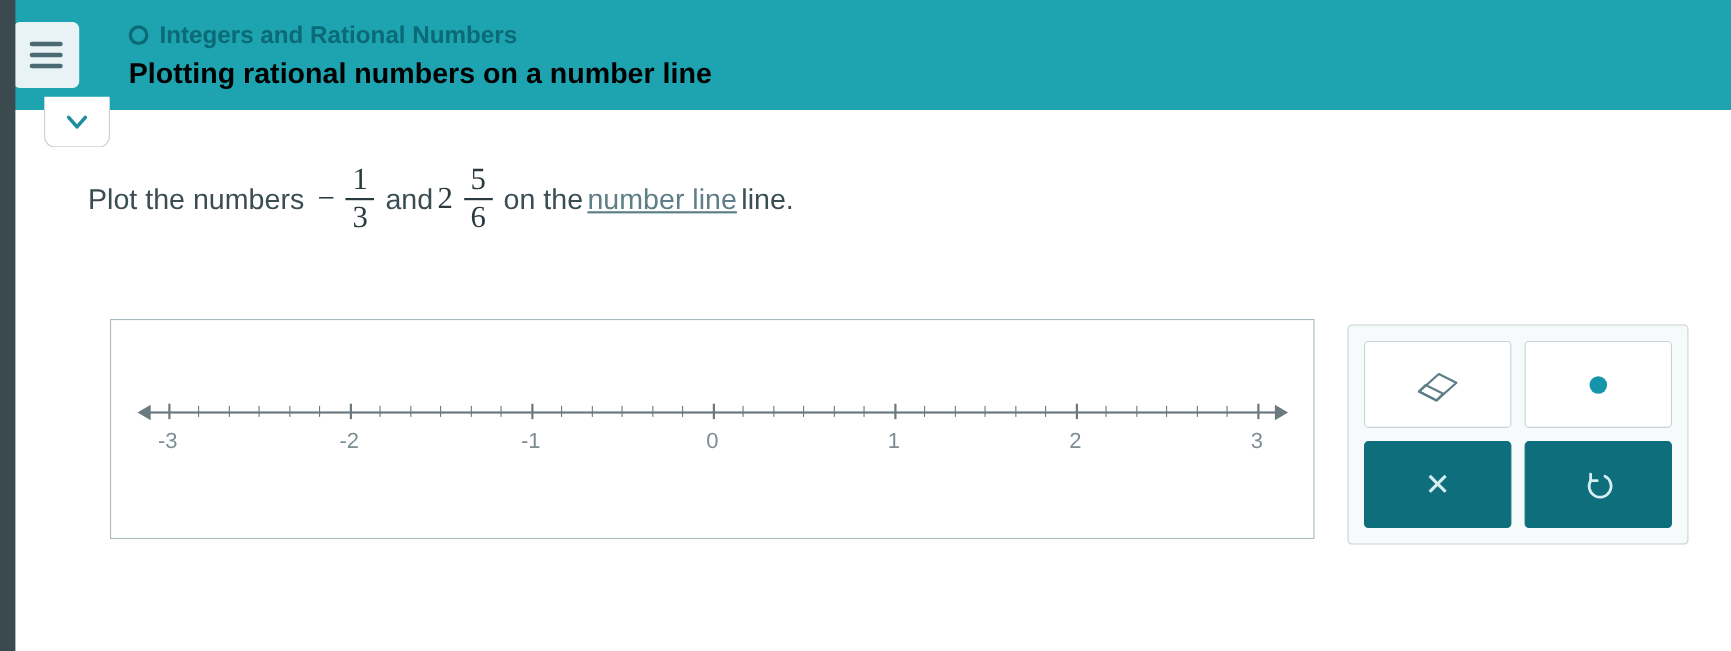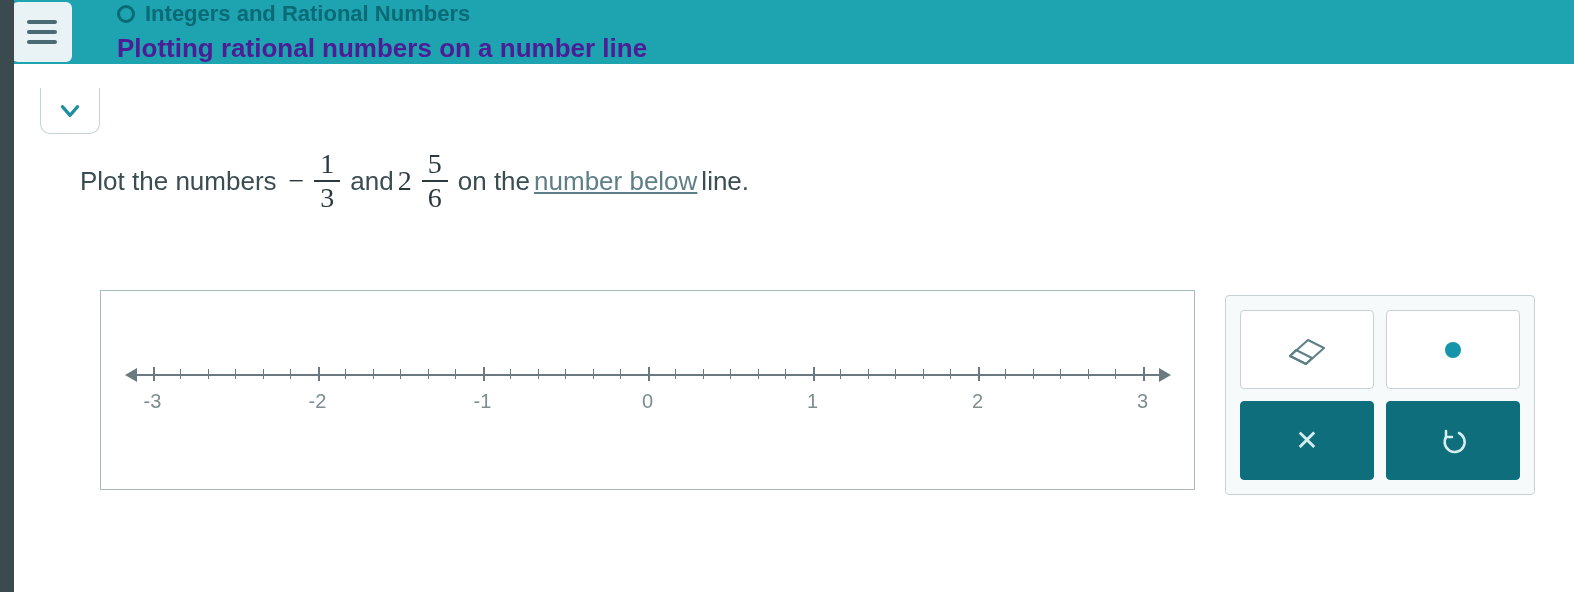--- a/index.html
+++ b/index.html
@@ -4,41 +4,41 @@
 <style>
   * { box-sizing: border-box; margin: 0; padding: 0; }
   html, body { width: 1574px; height: 592px; font-family: Arial, Helvetica, sans-serif; background: #ffffff; overflow: hidden; }
   body { position: relative; }
 
   
   .header {
     display: flex;
     align-items: center;
     background: #1ea3b0;
-    height: 64px;
+    height: 100px;
     width: 100%;
     padding-left: 12px;
   }
   .hamburger {
     width: 60px; height: 60px;
     background: #e9f3f5;
     border-radius: 6px;
     display: flex; flex-direction: column; justify-content: center; align-items: center;
     gap: 6px;
     margin-right: 45px;
     cursor: pointer;
   }
   .hamburger div { width: 30px; height: 4px; background: #4a6b73; border-radius: 2px; }
   .header-text { display: flex; flex-direction: column; gap: 6px; }
   .course-line { display: flex; align-items: center; gap: 10px; }
   .circle-marker {
     width: 18px; height: 18px; border: 3px solid #0a6a75; border-radius: 50%; background: transparent;
   }
   .course-name { color: #0a6a75; font-size: 22px; font-weight: 600; }
-  .lesson-name { color: #4c1d95; font-size: 26px; font-weight: 600; }
+  .lesson-name { color: #000000; font-size: 26px; font-weight: 600; }
 
   
   .chevron-tab {
     position: absolute;
     top: 88px; left: 40px;
     width: 60px; height: 46px;
     background: #ffffff;
     border: 1px solid #c9d3d6;
     border-top: none;
     border-bottom-left-radius: 10px;
@@ -167,21 +167,21 @@
     </span>
     <span> and </span>
     <span class="mixed">
       <span class="whole">2</span>
       <span class="frac">
         <span class="num">5</span>
         <span class="den">6</span>
       </span>
     </span>
     <span> on the </span>
-    <span class="underline">number below</span>
+    <span class="underline">number line</span>
     <span> line.</span>
   </div>
 </div>
 
 <div class="nl-container">
   <div class="number-line" id="number-line">
     <div class="axis"></div>
     <div class="arrow-left"></div>
     <div class="arrow-right"></div>
   <div class="tick major" style="left: 20px;"></div>

